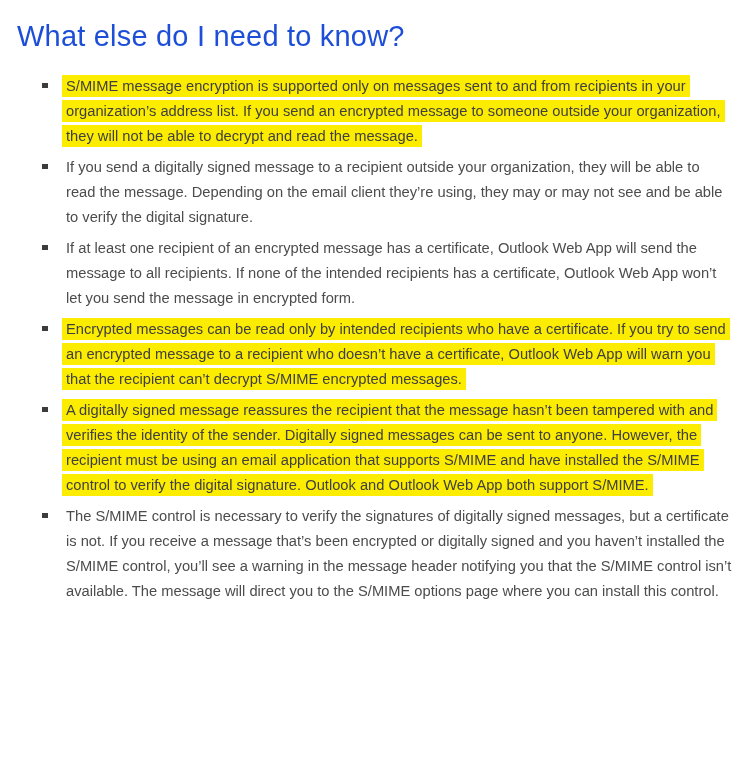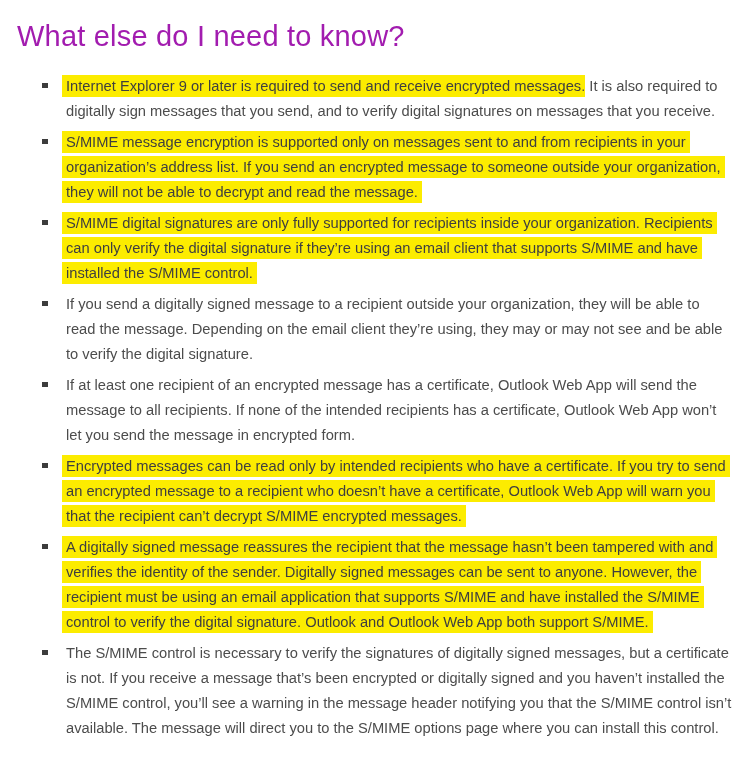--- a/index.html
+++ b/index.html
@@ -17,21 +17,21 @@
   .page {
     width: 753px;
     height: 769px;
     background: #ffffff;
   }
   h1.page-title {
     margin: 20px 0 16px 17px;
     font-size: 29px;
     font-weight: 300;
     letter-spacing: 0.2px;
-    color: #a21caf;
+    color: #1d4ed8;
     line-height: 1.15;
   }
   ul.info-list {
     list-style: none;
     margin: 21px 0 0 0;
     padding: 0 0 0 41px;
     width: 733px;
   }
   ul.info-list li {
     position: relative;
@@ -58,25 +58,24 @@
     color: #3f3f3f;
   }
 </style>
 </head>
 <body>
 
 <div class="page">
   <h1 class="page-title">What else do I need to know?</h1>
 
   <ul class="info-list">
-    <li><span class="bullet"></span><span class="hl">Internet Explorer 9 or later is required to send and receive encrypted messages</span><span>. It is also required to digitally sign messages that you send, and to verify digital signatures on messages that you receive.</span></li>
 
     <li><span class="bullet"></span><span class="hl">S/MIME message encryption is supported only on messages sent to and from recipients in your organization’s address list. If you send an encrypted message to someone outside your organization, they will not be able to decrypt and read the message.</span></li>
 
-    <li><span class="bullet"></span><span class="hl">S/MIME digital signatures are only fully supported for recipients inside your organization. Recipients can only verify the digital signature if they’re using an email client that supports S/MIME and have installed the S/MIME control.</span></li>
+    <li><span class="bullet"></span></li>
 
     <li><span class="bullet"></span><span>If you send a digitally signed message to a recipient outside your organization, they will be able to read the message. Depending on the email client they’re using, they may or may not see and be able to verify the digital signature.</span></li>
 
     <li><span class="bullet"></span><span>If at least one recipient of an encrypted message has a certificate, Outlook Web App will send the message to all recipients. If none of the intended recipients has a certificate, Outlook Web App won’t let you send the message in encrypted form.</span></li>
 
     <li><span class="bullet"></span><span class="hl">Encrypted messages can be read only by intended recipients who have a certificate. If you try to send an encrypted message to a recipient who doesn’t have a certificate, Outlook Web App will warn you that the recipient can’t decrypt S/MIME encrypted messages.</span></li>
 
     <li><span class="bullet"></span><span class="hl">A digitally signed message reassures the recipient that the message hasn’t been tampered with and verifies the identity of the sender. Digitally signed messages can be sent to anyone. However, the recipient must be using an email application that supports S/MIME and have installed the S/MIME control to verify the digital signature. Outlook and Outlook Web App both support S/MIME.</span></li>
 
     <li><span class="bullet"></span><span>The S/MIME control is necessary to verify the signatures of digitally signed messages, but a certificate is not. If you receive a message that’s been encrypted or digitally signed and you haven’t installed the S/MIME control, you’ll see a warning in the message header notifying you that the S/MIME control isn’t available. The message will direct you to the S/MIME options page where you can install this control.</span></li>

